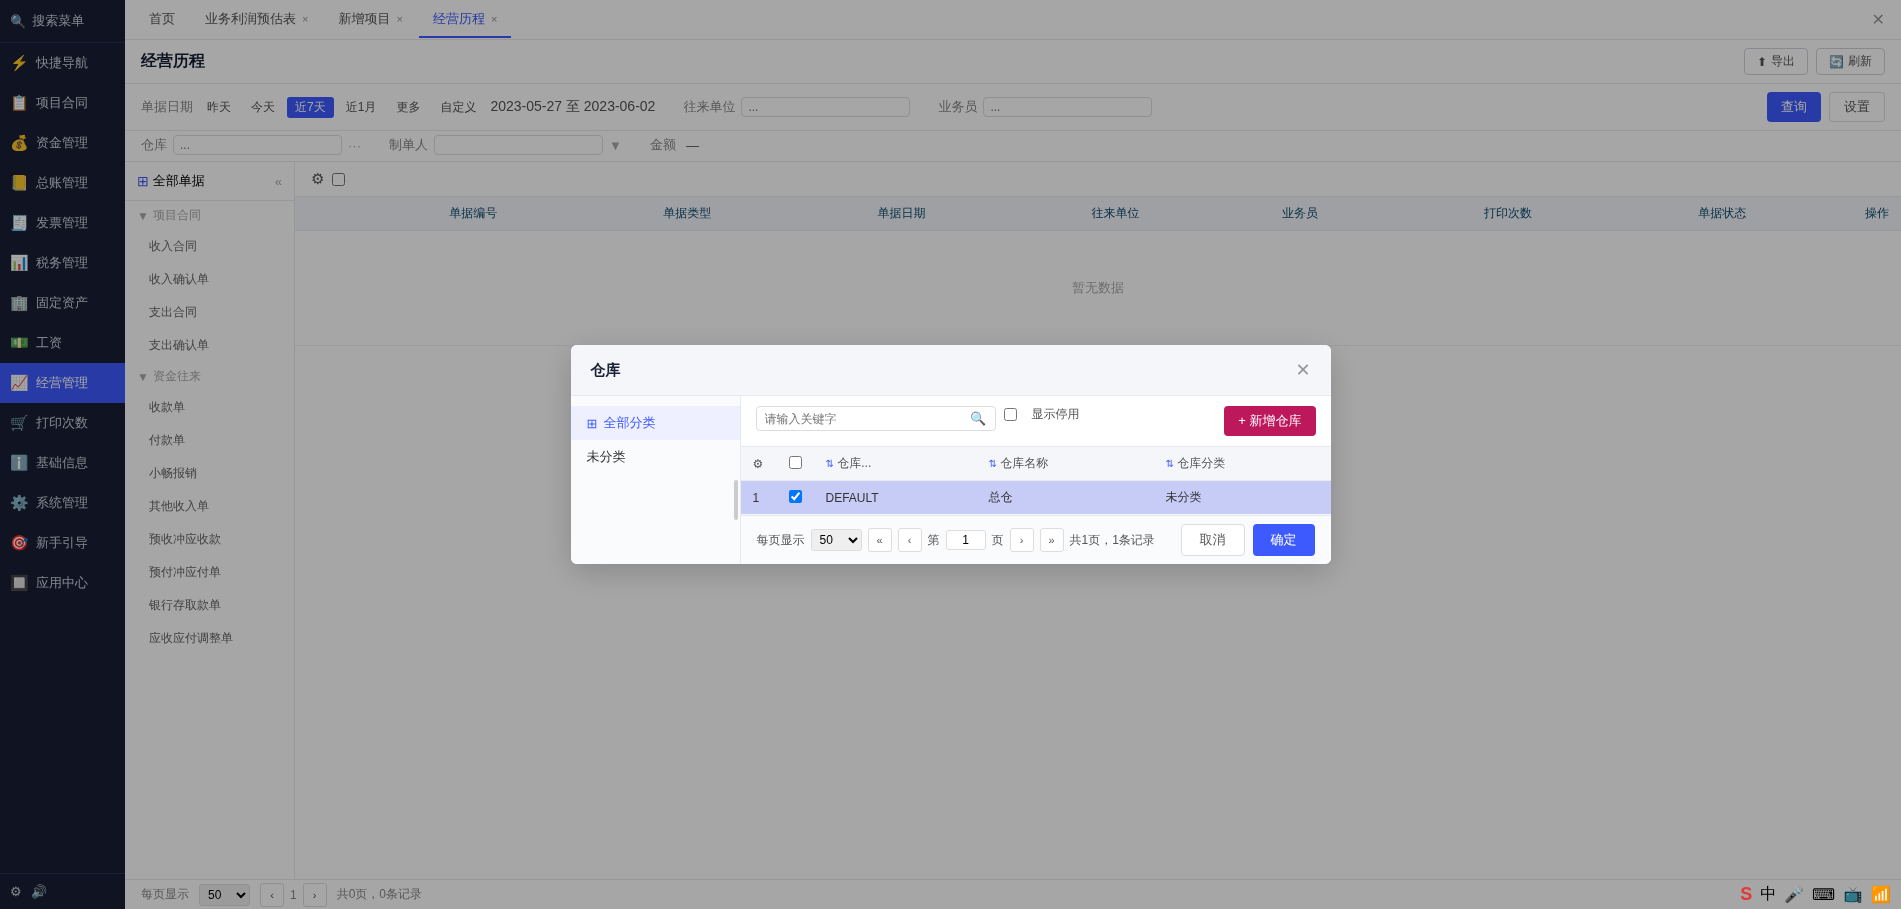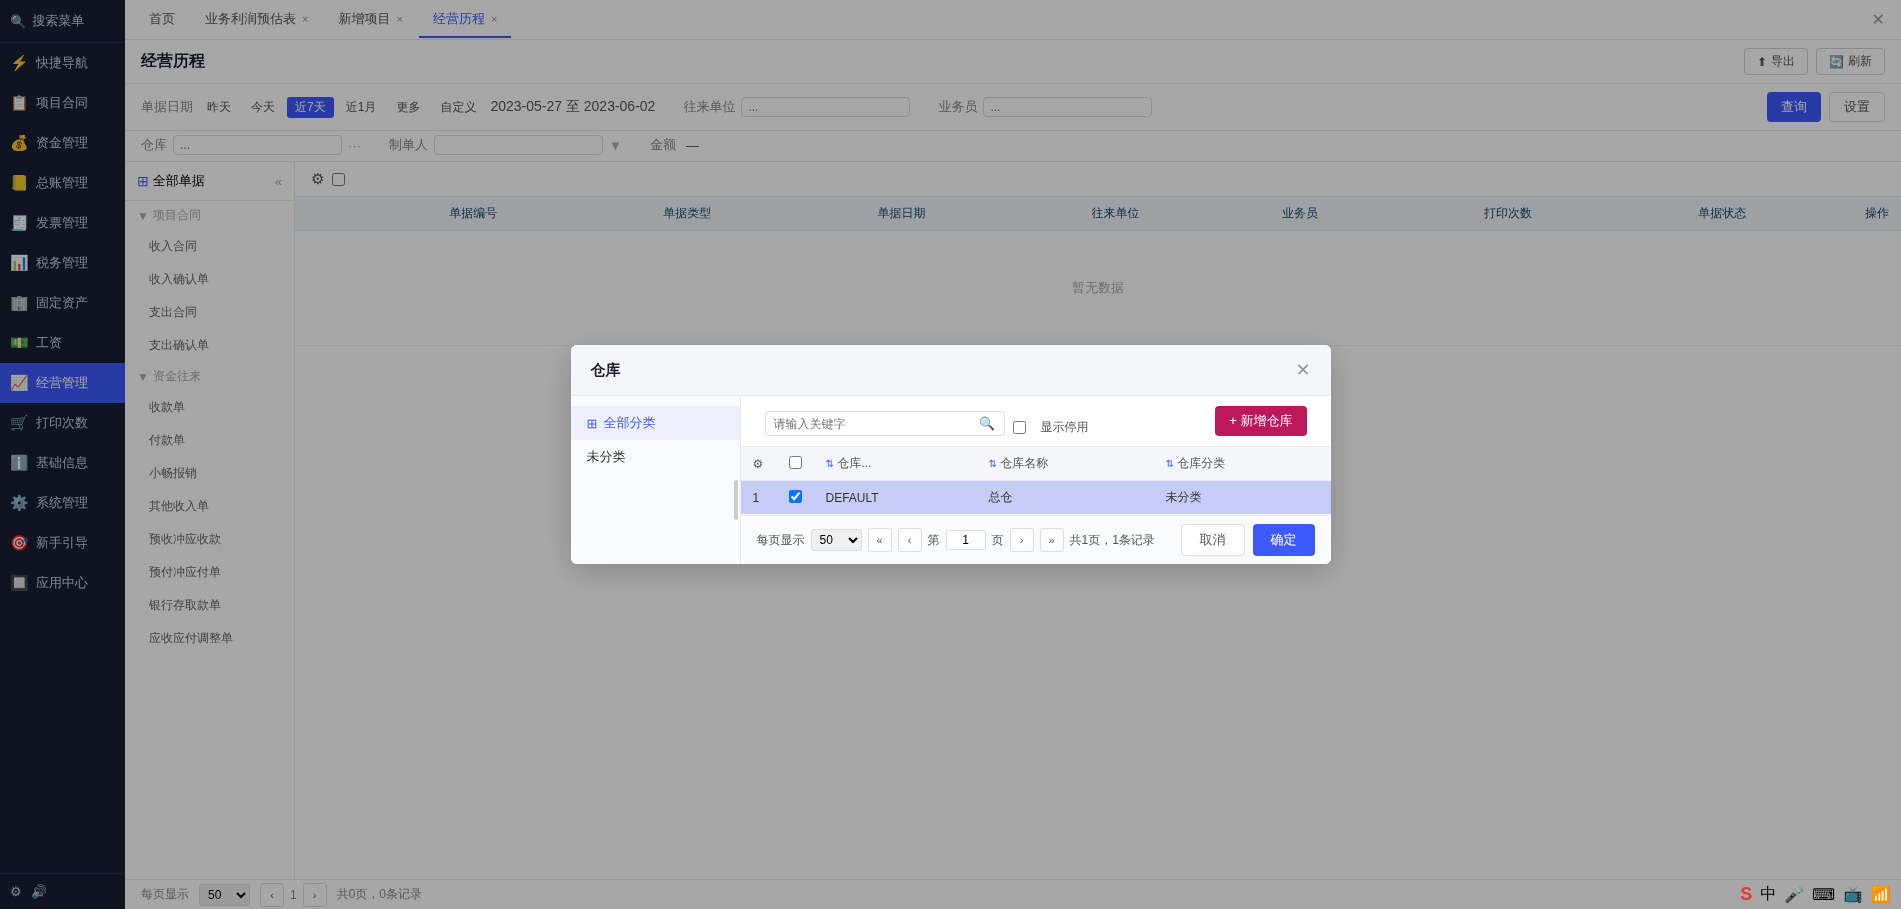--- a/index.html
+++ b/index.html
@@ -130,21 +130,21 @@
     }
     .tree-item {
       padding: 8px 16px; font-size: 13px; cursor: pointer; display: flex; align-items: center; gap: 6px;
       color: #333;
     }
     .tree-item.active { background: #eef0ff; color: #3d5afe; }
 
     
     .modal-right { flex: 1; display: flex; flex-direction: column; overflow: hidden; }
     .modal-toolbar {
-      padding: 10px 24px; display: flex; align-items: flex-end; gap: 8px; border-bottom: 1px solid #e8eaf0;
+      padding: 10px 15px; display: flex; align-items: flex-start; gap: 8px; border-bottom: 1px solid #e8eaf0;
     }
     .search-box {
       border: 1px solid #ddd; border-radius: 4px; display: flex; align-items: center;
       padding: 4px 8px; flex: 1; max-width: 240px; background: #fff;
     }
     .search-box input { border: none; outline: none; font-size: 12px; width: 100%; }
     .search-box .search-icon { color: #aaa; font-size: 13px; cursor: pointer; }
     .checkbox-label { display: flex; align-items: center; gap: 15px; font-size: 12px; color: #555; cursor: pointer; }
     .btn-add { background: #be185d; color: #fff; border: none; padding: 6px 14px; border-radius: 4px; cursor: pointer; font-size: 13px; display: flex; align-items: center; gap: 4px; margin-left: auto; }
 

